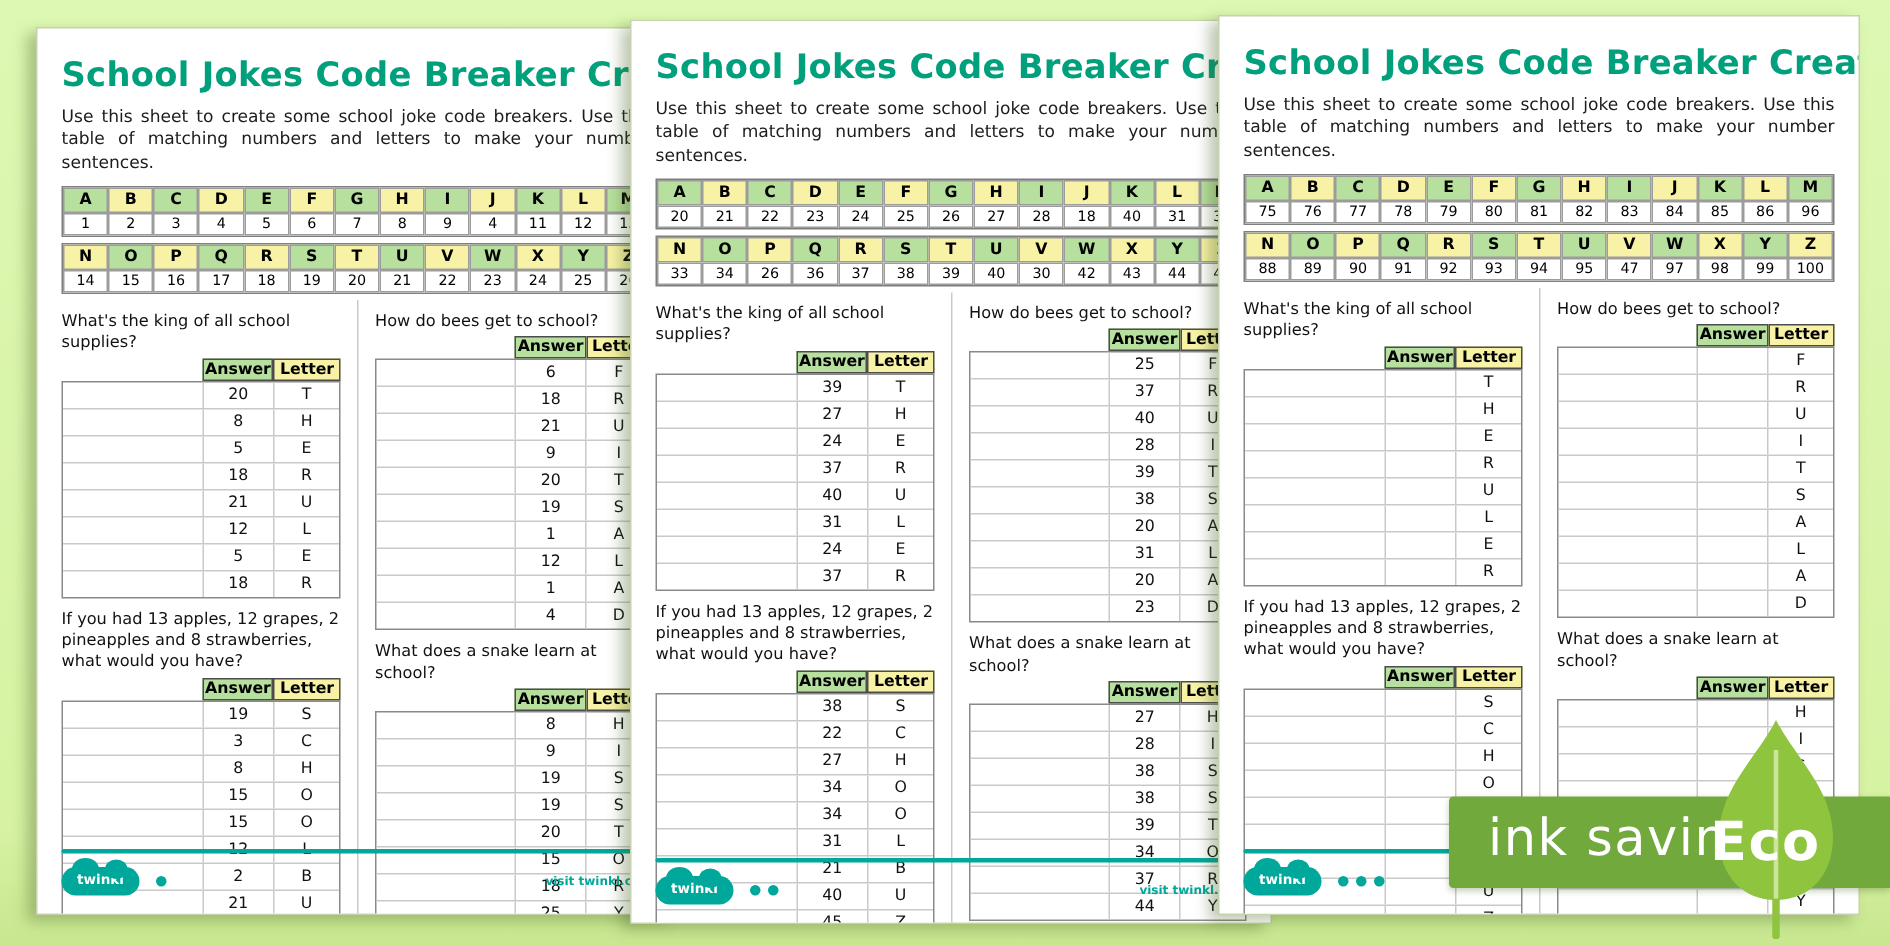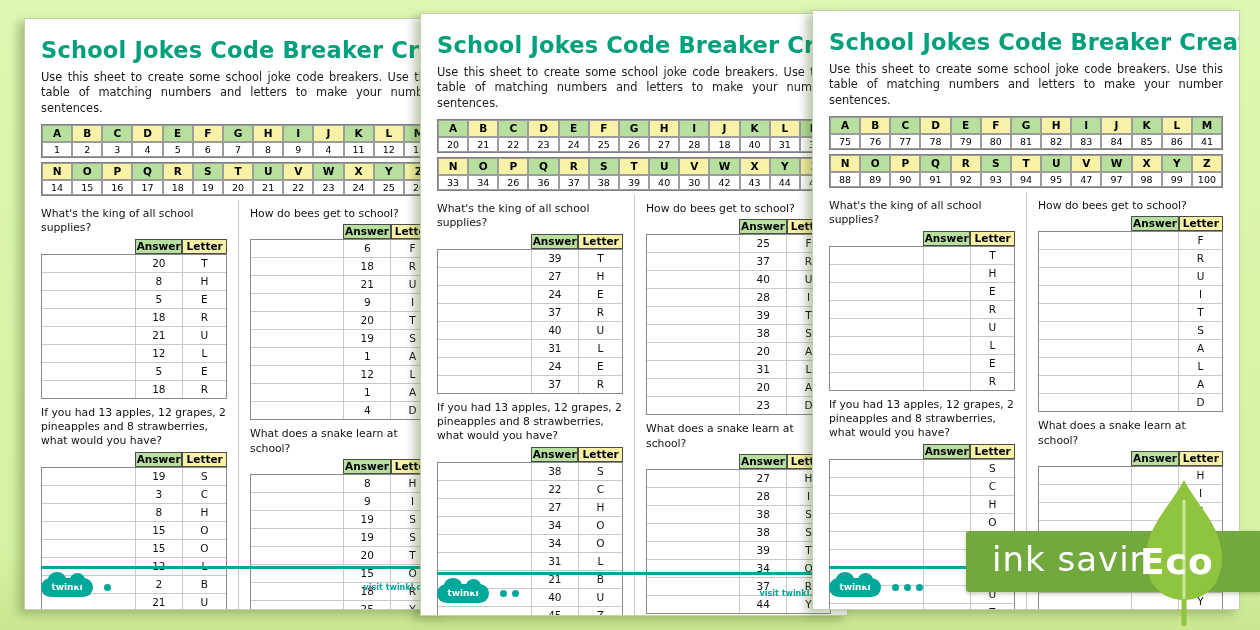--- a/index.html
+++ b/index.html
@@ -687,21 +687,21 @@
           <div class="codecell code-number">77</div>
           <div class="codecell code-number">78</div>
           <div class="codecell code-number">79</div>
           <div class="codecell code-number">80</div>
           <div class="codecell code-number">81</div>
           <div class="codecell code-number">82</div>
           <div class="codecell code-number">83</div>
           <div class="codecell code-number">84</div>
           <div class="codecell code-number">85</div>
           <div class="codecell code-number">86</div>
-          <div class="codecell code-number">41</div>
+          <div class="codecell code-number">96</div>
         </div>
         <div class="codetable">
           <div class="codecell code-letter cell-yellow">N</div>
           <div class="codecell code-letter cell-green">O</div>
           <div class="codecell code-letter cell-yellow">P</div>
           <div class="codecell code-letter cell-green">Q</div>
           <div class="codecell code-letter cell-yellow">R</div>
           <div class="codecell code-letter cell-green">S</div>
           <div class="codecell code-letter cell-yellow">T</div>
           <div class="codecell code-letter cell-green">U</div>

